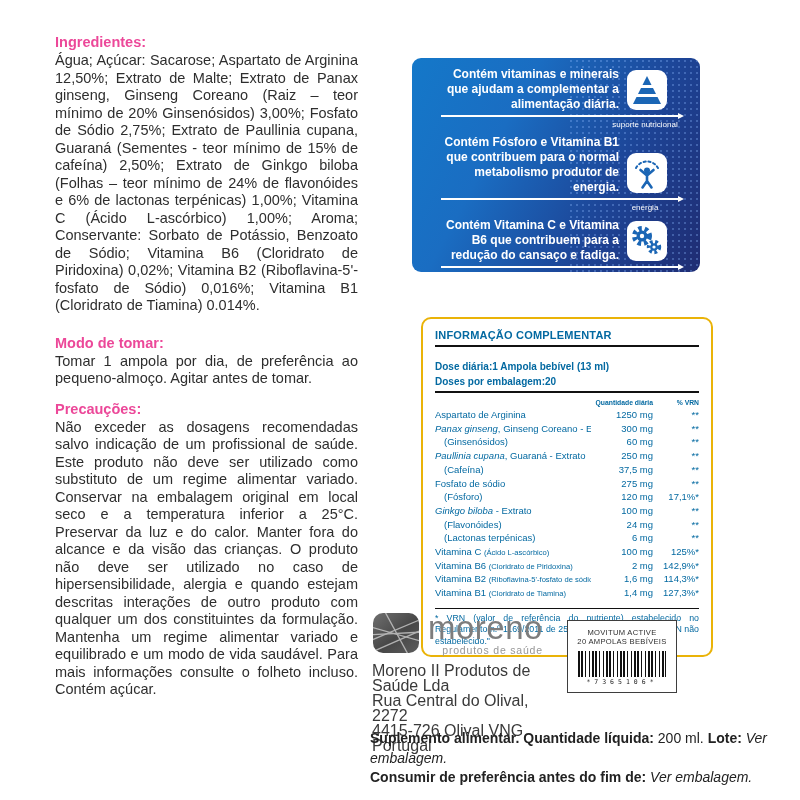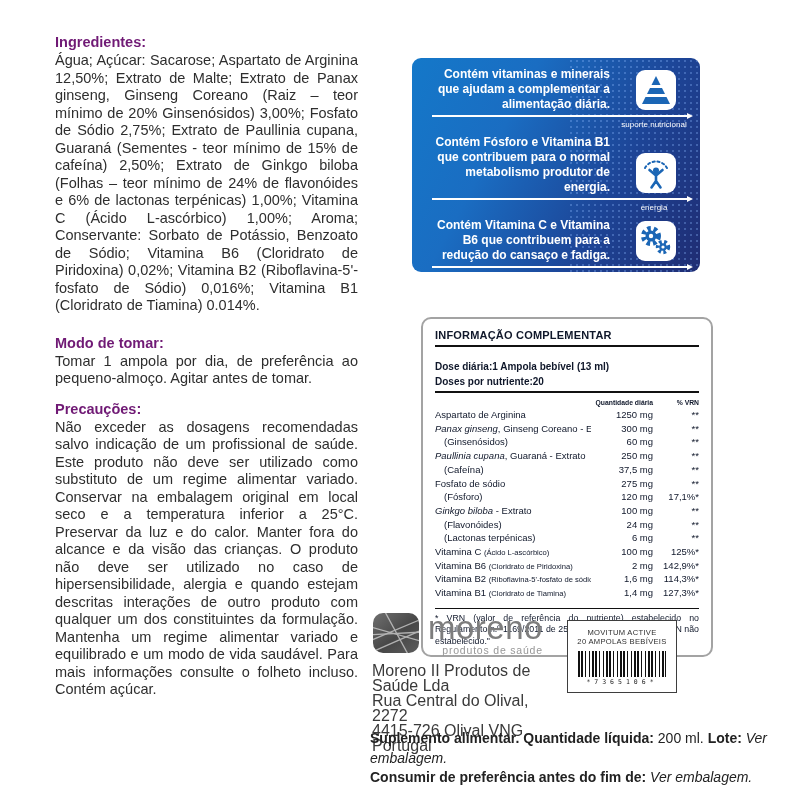--- a/index.html
+++ b/index.html
@@ -2,46 +2,46 @@
 <html><head>
 <meta charset="utf-8">
 <style>
   html,body{margin:0;padding:0;background:#fff;}
   .sheet{
     position:relative;width:800px;height:800px;background:#fff;overflow:hidden;
     font-family:"Liberation Sans","DejaVu Sans",sans-serif;color:#2b2b2b;
   }
   
   .left-col{position:absolute;left:55px;top:34px;width:303px;}
-  .left-col h3{font-size:14.5px;margin:0 0 2px;color:#701a75;}
+  .left-col h3{font-size:14.5px;margin:0 0 2px;color:#ec4899;}
   .left-col p{margin:0;font-size:14.5px;line-height:17.5px;text-align:justify;color:#2e2e2e;}
   .gap-lg{margin-top:20px !important;}
   .gap-md{margin-top:13px !important;}
   
   .claims-panel{
     position:absolute;left:412px;top:58px;width:288px;height:214px;
     border-radius:9px;overflow:hidden;
     background:linear-gradient(118deg,#1478c9 0%,#1a6dc2 32%,#1d4496 68%,#1f2c72 100%);
   }
   .claims-dots{position:absolute;top:0;right:0;bottom:0;width:46%;
     background-image:radial-gradient(rgba(140,185,255,.32) 1px,transparent 1.35px);
     background-size:6px 6px;}
-  .claims-inner{position:relative;z-index:1;padding:9px 0 0;}
+  .claims-inner{position:relative;z-index:1;padding:9px 9px 0;}
   .claim{margin-bottom:6px;}
   .claim-top{display:flex;justify-content:space-between;align-items:flex-end;padding:0 24px 0 20px;}
   .claim-text{width:178px;text-align:right;color:#fff;font-weight:bold;font-size:12px;line-height:15px;}
   .claim-icon{width:40px;height:40px;flex:0 0 40px;margin-bottom:2px;}
   .claim-line{height:2px;background:#fff;margin:3px 9px 0 20px;position:relative;}
   .claim-line::after{content:"";position:absolute;right:-2px;top:-2.5px;width:0;height:0;
     border-left:6px solid #fff;border-top:3.5px solid transparent;border-bottom:3.5px solid transparent;}
   .claim-label{width:84px;margin:3px 4px 0 auto;text-align:center;color:#fff;font-size:8px;line-height:9px;}
   
   .ntable{position:absolute;left:421px;top:317px;width:264px;
-    border:2px solid #a3a3a3;border-radius:10px;background:#fff;
-    padding:10px 12px 7px;color:#0f172a;}
+    border:2px solid #eab308;border-radius:10px;background:#fff;
+    padding:10px 12px 7px;color:#0369a1;}
   .nt-title{font-size:11px;font-weight:bold;letter-spacing:.2px;}
   .nt-rule{border:0;border-top:2px solid #111;margin:4px 0 13px;}
   .nt-dose{display:flex;justify-content:flex-start;font-weight:bold;font-size:10px;line-height:14.5px;}
   .nt-rule2{border:0;border-top:2px solid #111;margin:2px 0 6px;}
   .nt-colhead{display:flex;font-size:6.8px;font-weight:bold;margin-bottom:3px;}
   .nt-colhead .sp{flex:1;}
   .col-q{width:66px;text-align:right;}
   .col-v{width:46px;text-align:right;}
   .nt-row{display:flex;font-size:9.5px;line-height:12.7px;}
   .nt-row .name{flex:1;white-space:nowrap;overflow:hidden;}
@@ -145,21 +145,21 @@
   </div>
 
   <div class="ntable">
     <div class="nt-title">INFORMAÇÃO COMPLEMENTAR</div>
     <hr class="nt-rule">
     <div class="nt-dose">
       <span>Dose diária:</span>
       <span>1 Ampola bebível (13 ml)</span>
     </div>
     <div class="nt-dose">
-      <span>Doses por nutriente:</span>
+      <span>Doses por embalagem:</span>
       <span>20</span>
     </div>
     <hr class="nt-rule2">
     <div class="nt-colhead">
       <span class="sp"></span>
       <span class="col-q">Quantidade diária</span>
       <span class="col-v">% VRN</span>
     </div>
     <div>
     <div class="nt-row">

